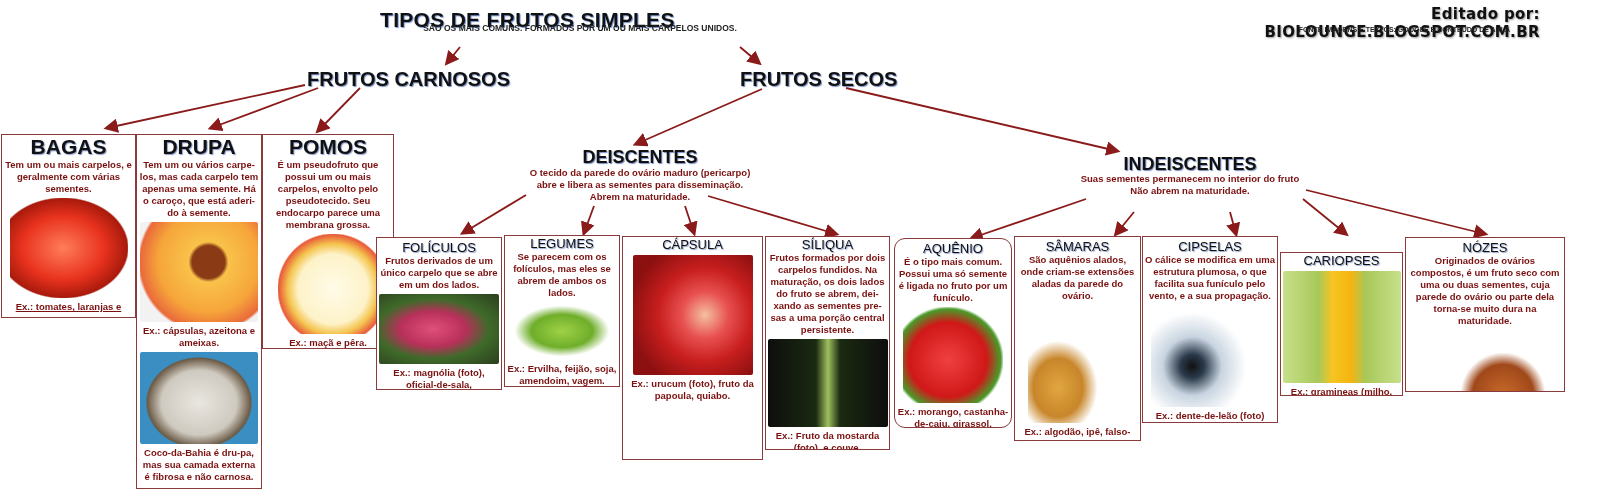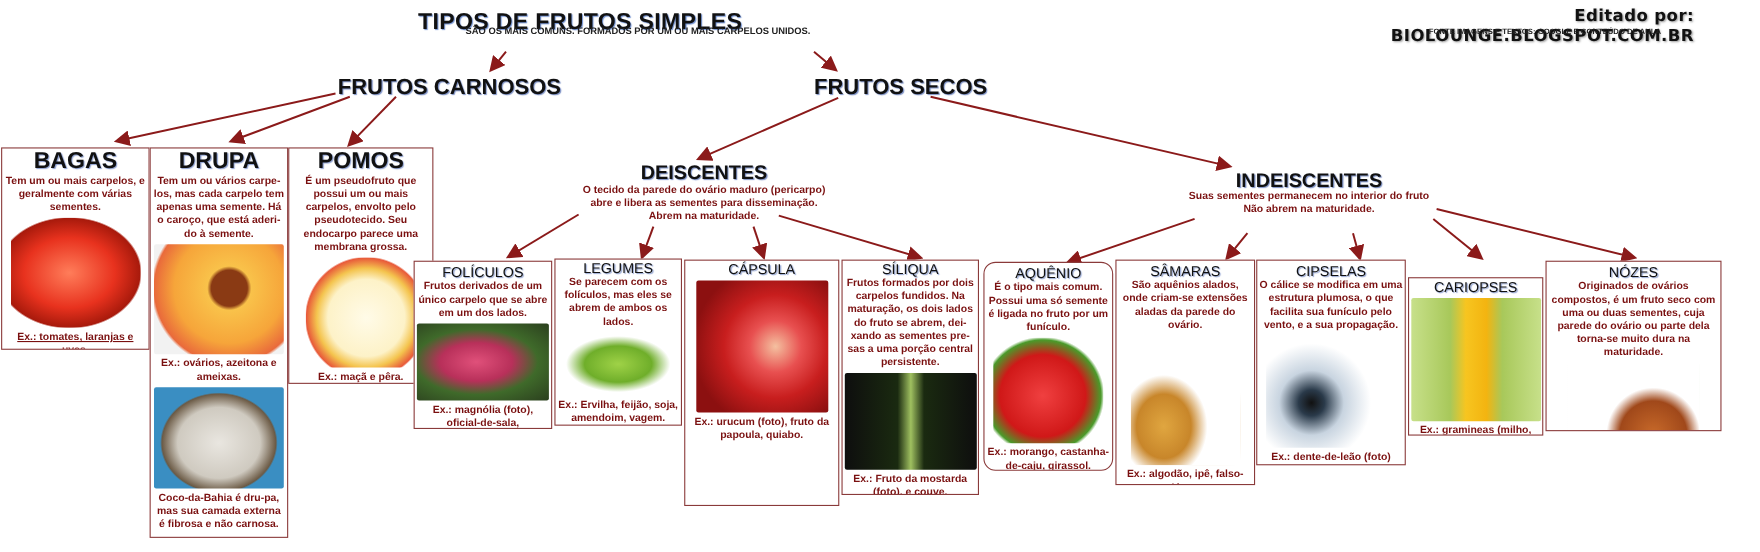--- a/index.html
+++ b/index.html
@@ -74,21 +74,21 @@
   <h2>BAGAS</h2>
   <div class="d">Tem um ou mais carpelos, e geralmente com várias sementes.</div>
   <div class="img" style="width:118px;height:100px;background:radial-gradient(ellipse at 45% 50%,#ff7d5a 0%,#e8321e 45%,#a81a0c 70%,#fff 72%);"></div>
   <div class="ex" style="text-decoration:underline;">Ex.: tomates, laranjas e uvas.</div>
 </div>
 
 <div class="abs card" style="left:136px;top:134px;width:126px;height:355px;">
   <h2>DRUPA</h2>
   <div class="d">Tem um ou vários carpe-los, mas cada carpelo tem apenas uma semente. Há o caroço, que está aderi-do à semente.</div>
   <div class="img" style="width:118px;height:100px;background:radial-gradient(circle at 58% 40%,#8a3a14 0%,#8a3a14 18%,#f9c24a 22%,#f6a53a 55%,#e96a3b 75%,#f2f2f2 78%);"></div>
-  <div class="ex">Ex.: ovários, azeitona e ameixas.</div>
+  <div class="ex">Ex.: cápsulas, azeitona e ameixas.</div>
   <div class="img" style="width:118px;height:92px;background:radial-gradient(ellipse at 50% 55%,#e9e6e0 0%,#cfcac0 45%,#6b5a45 62%,#3a8ec2 64%);"></div>
   <div class="ex">Coco-da-Bahia é dru-pa, mas sua camada externa é fibrosa e não carnosa.</div>
 </div>
 
 <div class="abs card" style="left:262px;top:134px;width:132px;height:215px;">
   <h2>POMOS</h2>
   <div class="d">É um pseudofruto que possui um ou mais carpelos, envolto pelo pseudotecido. Seu endocarpo parece uma membrana grossa.</div>
   <div class="img" style="width:100px;height:100px;background:radial-gradient(circle at 55% 55%,#fffbe8 0%,#fdf2c8 45%,#f4c44e 58%,#e85a3a 70%,#fff 72%);"></div>
   <div class="ex">Ex.: maçã e pêra.</div>
 </div>

